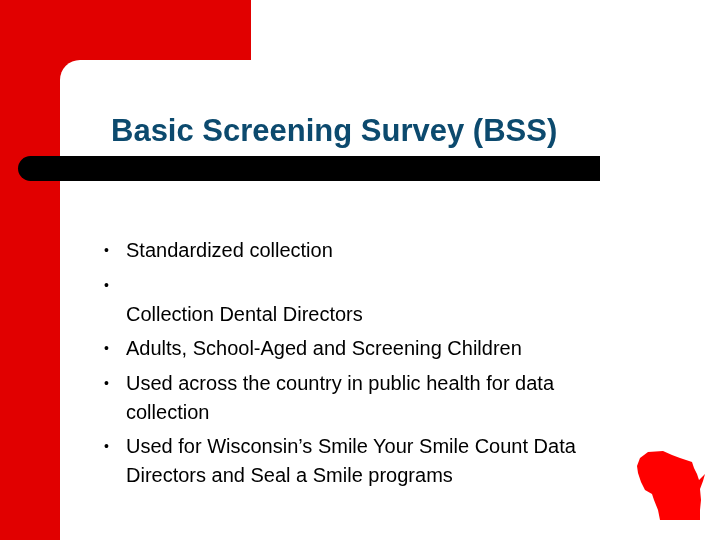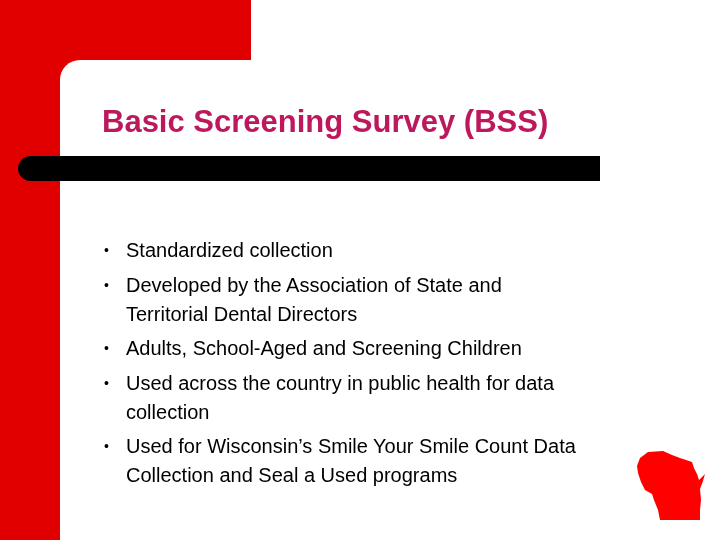--- a/index.html
+++ b/index.html
@@ -3,21 +3,21 @@
 <meta charset="utf-8">
 <style>
   html, body { margin: 0; padding: 0; }
   body { width: 720px; height: 540px; position: relative; overflow: hidden; background: #ffffff; font-family: "Liberation Sans", sans-serif; }
   .red-top { position: absolute; left: 0; top: 0; width: 251px; height: 60px; }
   .red-left { position: absolute; left: 0; top: 0; width: 60px; height: 540px; }
   .corner { position: absolute; left: 60px; top: 60px; width: 20px; height: 20px; }
   .corner-fill { position: absolute; left: 0; top: 0; width: 20px; height: 20px; }
   .corner-cut { position: absolute; left: 0; top: 0; width: 40px; height: 40px; background: #fff; border-top-left-radius: 20px; }
   .black-bar { position: absolute; left: 18px; top: 156px; width: 582px; height: 25px; background: #000; border-top-left-radius: 12.5px; border-bottom-left-radius: 12.5px; }
-  .title { position: absolute; left: 95px; top: 97px; margin: 7px; font-size: 31px; font-weight: bold; color: #be185d; white-space: nowrap; letter-spacing: 0px; }
+  .title { position: absolute; left: 95px; top: 97px; margin: 16px; font-size: 31px; font-weight: bold; color: #0c4a6e; white-space: nowrap; letter-spacing: 0px; }
   .bullets { position: absolute; left: 100px; top: 236px; width: 570px; margin: 0; padding: 0; list-style: none; }
   .bullet-item { position: relative; padding-left: 26px; font-size: 20px; line-height: 29px; color: #000; margin-bottom: 5.5px; }
   .bullet-dot { position: absolute; left: 4px; top: 0; font-size: 14px; line-height: 29px; }
   .wisconsin { position: absolute; left: 0; top: 0; width: 720px; height: 540px; pointer-events: none; }
 </style>
 </head>
 <body>
 
 <div class="red-top" style="background: rgb(225, 0, 0);"></div>
 <div class="red-left" style="background: rgb(225, 0, 0);"></div>
@@ -30,34 +30,34 @@
 
 <div class="black-bar"></div>
 
 <ul class="bullets">
   <li class="bullet-item">
     <span class="bullet-dot">•</span>
     <span>Standardized collection</span>
   </li>
   <li class="bullet-item">
     <span class="bullet-dot">•</span>
-    <span>Developed by the Association of State and</span><br>
-    <span>Territorial Dental Directors</span>
+    <br>
+    <span>Collection Dental Directors</span>
   </li>
   <li class="bullet-item">
     <span class="bullet-dot">•</span>
     <span>Adults, School-Aged and Screening Children</span>
   </li>
   <li class="bullet-item">
     <span class="bullet-dot">•</span>
     <span>Used across the country in public health for data</span><br>
     <span>collection</span>
   </li>
   <li class="bullet-item">
     <span class="bullet-dot">•</span>
     <span>Used for Wisconsin’s Smile Your Smile Count Data</span><br>
-    <span>Collection and Seal a Used programs</span>
+    <span>Directors and Seal a Smile programs</span>
   </li>
 </ul>
 
 <svg class="wisconsin" viewBox="0 0 720 540" xmlns="http://www.w3.org/2000/svg">
   <path fill="#ff0000" d="M640,458 L648,452 L663,451 L672,455 L680,458 L692,462 L694,468 L697,474 L699,480 L705,474 L703,481 L700,489 L701,500 L700,510 L700,520 L660,520 L658,510 L654,500 L652,494 L645,490 L641,482 L638,473 L637,466 Z"></path>
 </svg>
 
 </body></html>

